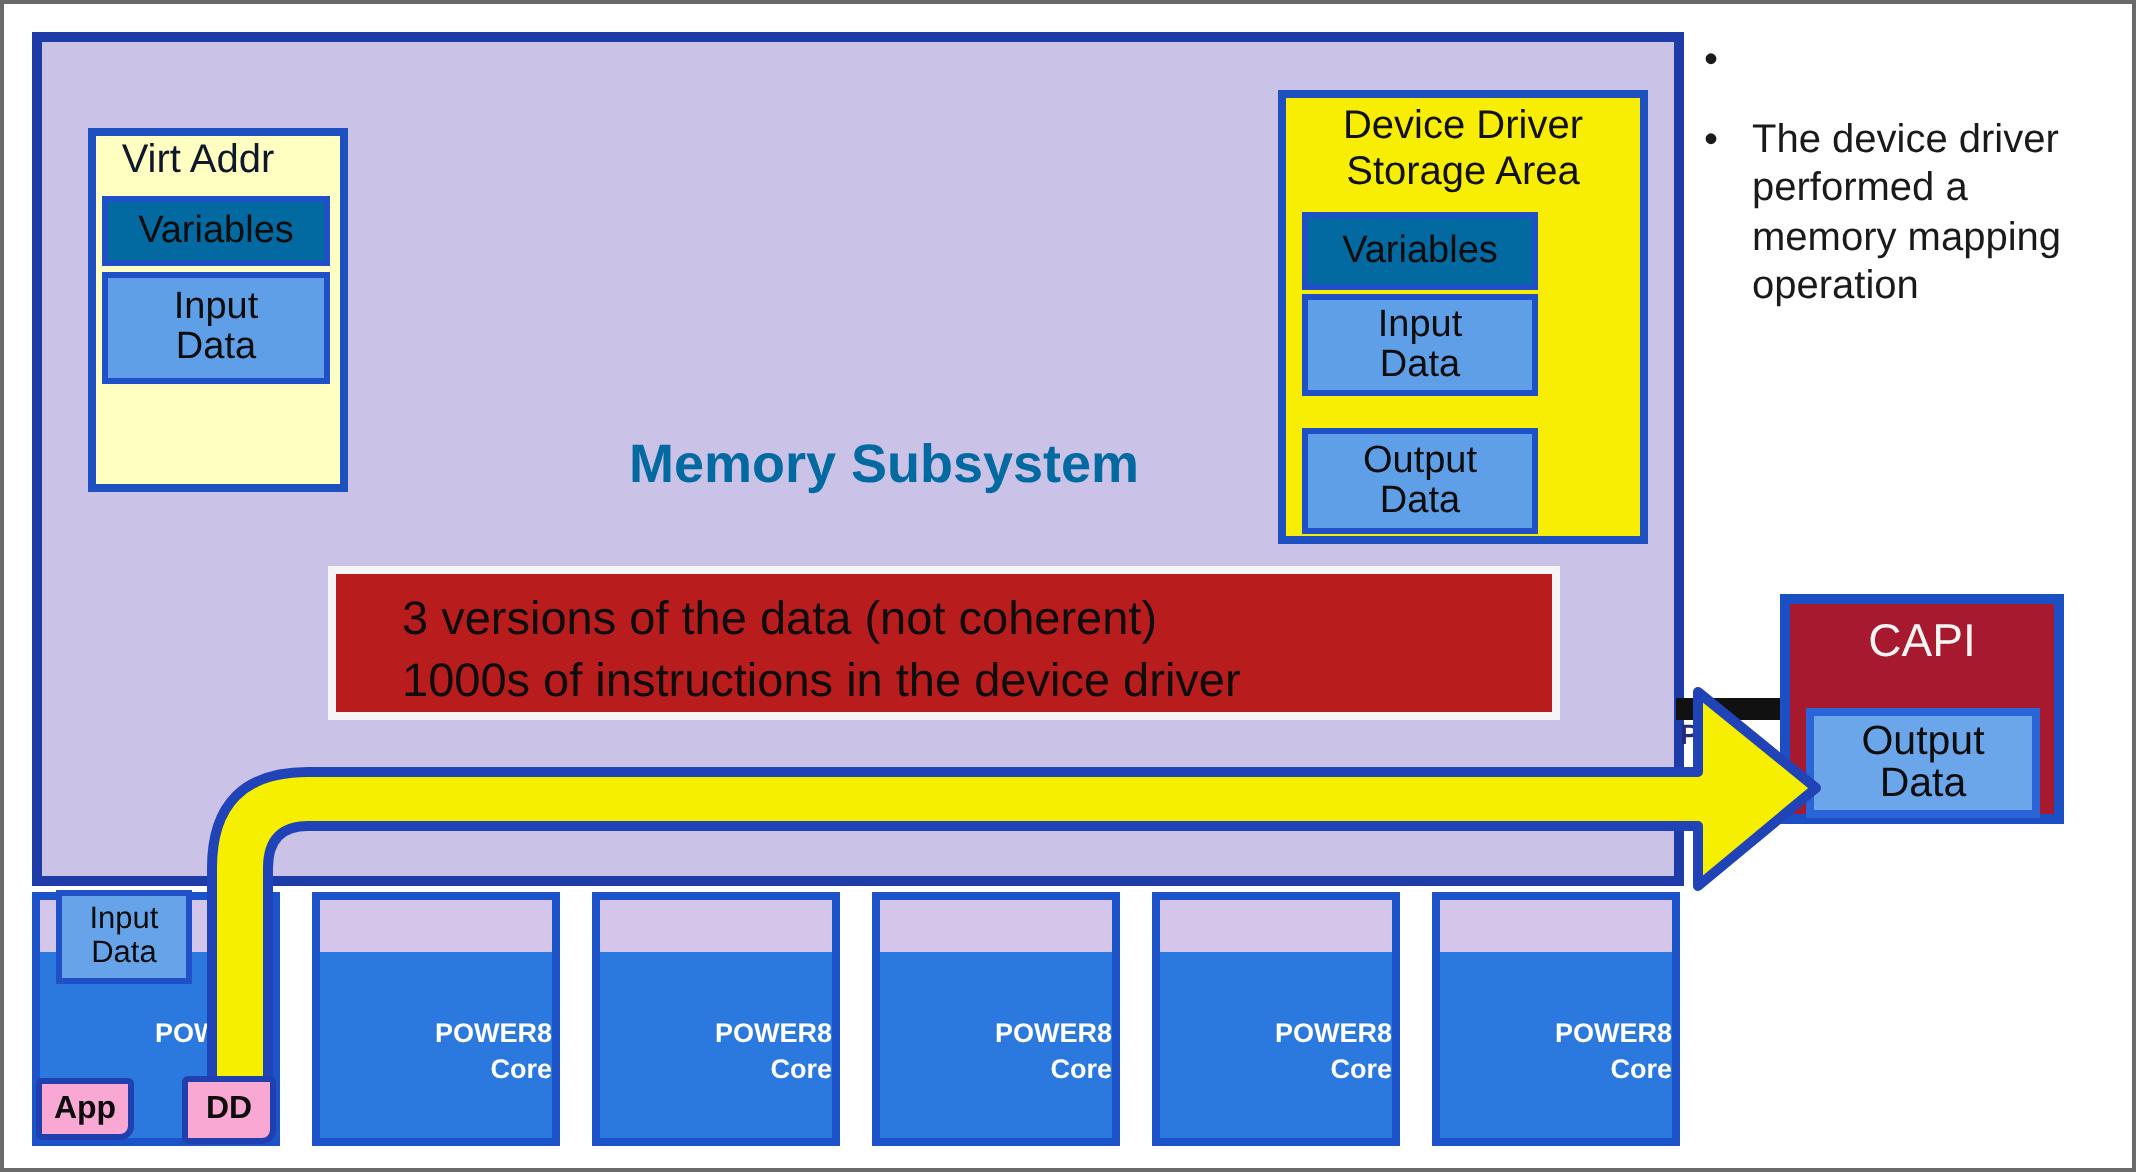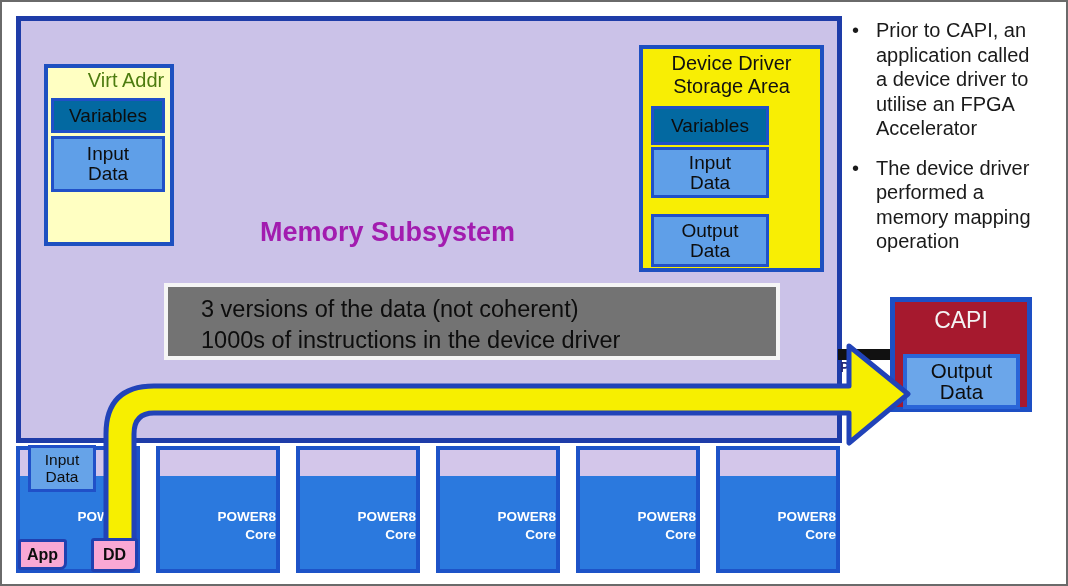--- a/index.html
+++ b/index.html
@@ -1,35 +1,35 @@
 <!DOCTYPE html>
 <html><head>
 <meta charset="utf-8">
 <style>
   html,body{margin:0;padding:0;background:#ffffff;font-family:"Liberation Sans",sans-serif;}
   *{box-sizing:border-box;}
   .page{position:relative;width:1068px;height:586px;background:#ffffff;border:2px solid #6a6a6a;overflow:hidden;}
 
   
   .mem-box{position:absolute;left:14px;top:14px;width:826px;height:427px;background:#cbc2e8;border:5px solid #1e3ca8;z-index:1;}
-  .mem-title{position:absolute;left:258px;top:215px;width:364px;text-align:left;font-size:27px;font-weight:bold;color:#a21caf;z-index:2;}
+  .mem-title{position:absolute;left:258px;top:215px;width:364px;text-align:center;font-size:27px;font-weight:bold;color:#0369a1;z-index:2;}
 
   
   .virt-box{position:absolute;left:42px;top:62px;width:130px;height:182px;background:#ffffc2;border:4px solid #1e50c0;z-index:2;}
-  .virt-title{position:absolute;left:42px;top:67px;width:110px;text-align:center;font-size:20px;color:#4d7c0f;z-index:3;margin-left:27px;}
+  .virt-title{position:absolute;left:42px;top:67px;width:110px;text-align:center;font-size:20px;color:#0f172a;z-index:3;}
   .chip{position:absolute;display:flex;align-items:center;justify-content:center;text-align:center;font-size:19px;line-height:1.03;color:#0d0d0d;white-space:pre-line;z-index:3;border:3px solid #2050c8;}
   .chip.orange{background:#0369a1;}
   .chip.blue{background:#5f9fe8;}
 
   
   .ddsa-box{position:absolute;left:637px;top:43px;width:185px;height:227px;background:#f8ee04;border:4px solid #1e50c0;z-index:2;}
   .ddsa-title{position:absolute;left:637px;top:50px;width:185px;text-align:center;font-size:20px;line-height:1.15;color:#111;white-space:pre-line;z-index:3;}
 
   
-  .red-banner{position:absolute;left:162px;top:281px;width:616px;height:77px;background:#737373;border:4px solid #f5f5f5;z-index:3;padding:7px 0 0 33px;}
+  .red-banner{position:absolute;left:162px;top:281px;width:616px;height:77px;background:#b91c1c;border:4px solid #f5f5f5;z-index:3;padding:7px 0 0 33px;}
   .red-banner div{font-size:23.5px;line-height:31px;color:#0d0d0d;}
 
   
   .bus-bar{position:absolute;left:836px;top:347px;width:56px;height:11px;background:#111111;z-index:4;}
   .pc-label{position:absolute;left:838px;top:357px;font-size:14px;font-weight:bold;color:#222a7a;z-index:4;}
 
   
   .fpga-box{position:absolute;left:888px;top:295px;width:142px;height:115px;background:#a6192e;border:5px solid #1d4fc4;z-index:5;}
   .fpga-title{position:absolute;left:888px;top:305px;width:142px;text-align:center;font-size:23px;color:#f4f4f4;z-index:6;}
   .fpga-output{position:absolute;left:901px;top:352px;width:117px;height:55px;background:#6ba6ea;border:4px solid #2a65d8;display:flex;align-items:center;justify-content:center;text-align:center;font-size:20.5px;line-height:1.02;color:#0d0d0d;white-space:pre-line;z-index:6;}
@@ -127,25 +127,20 @@
   <svg class="arrow-svg" width="1068" height="586" viewBox="0 0 1068 586">
     <path d="M 104 566 L 104 432 Q 104 384 152 384 L 847 384 L 847 344 L 906 392 L 847 441 L 847 411 L 152 411 Q 132 411 132 432 L 132 566 Z" fill="#f7ef00" stroke="#2143b8" stroke-width="5" stroke-linejoin="round"></path>
   </svg>
 
   <div class="tag app">App</div>
   <div class="tag dd">DD</div>
 
   <div class="bullets">
     <div class="bullet">
       <div class="bullet-marker">•</div>
-      <div class="bullet-text">Prior to CAPI, an
-application called
-a device driver to
-utilise an FPGA
-Accelerator</div>
     </div>
     <div class="bullet">
       <div class="bullet-marker">•</div>
       <div class="bullet-text">The device driver
 performed a
 memory mapping
 operation</div>
     </div>
   </div>
 

